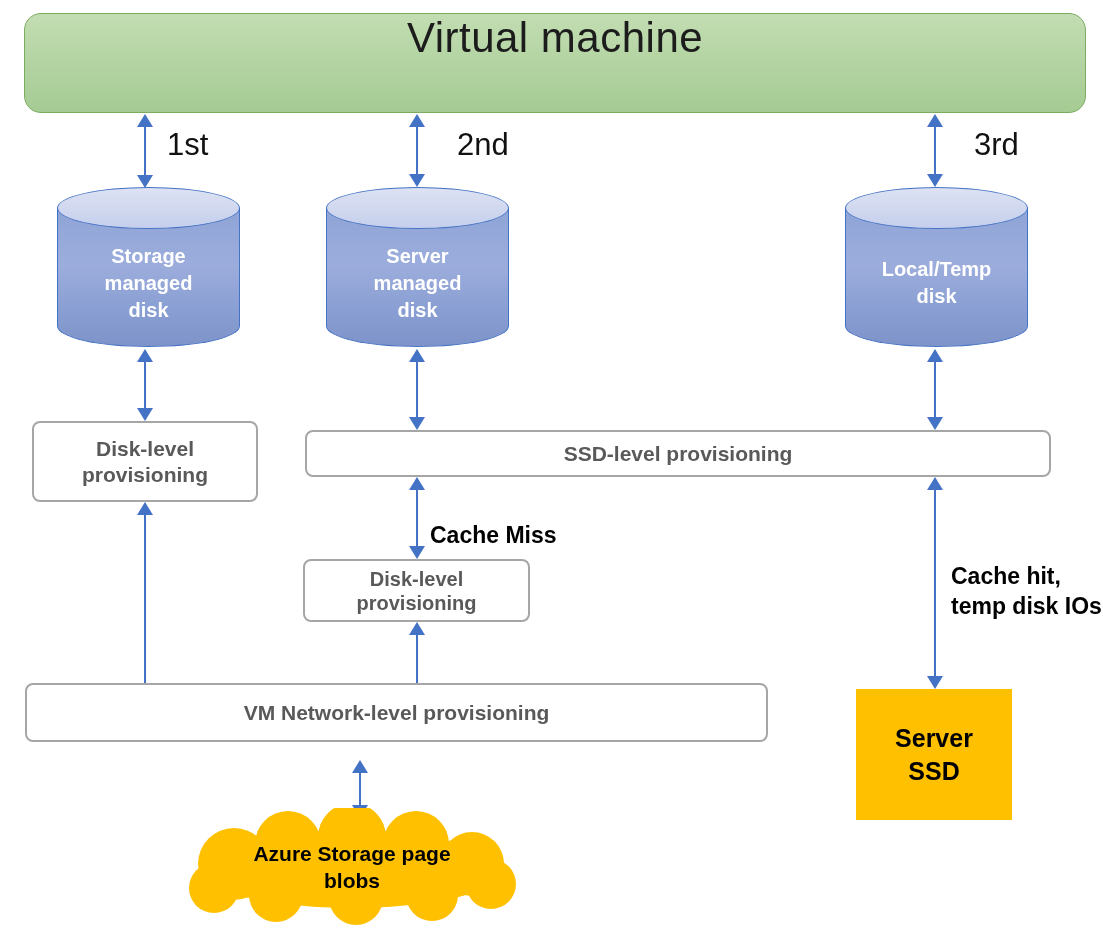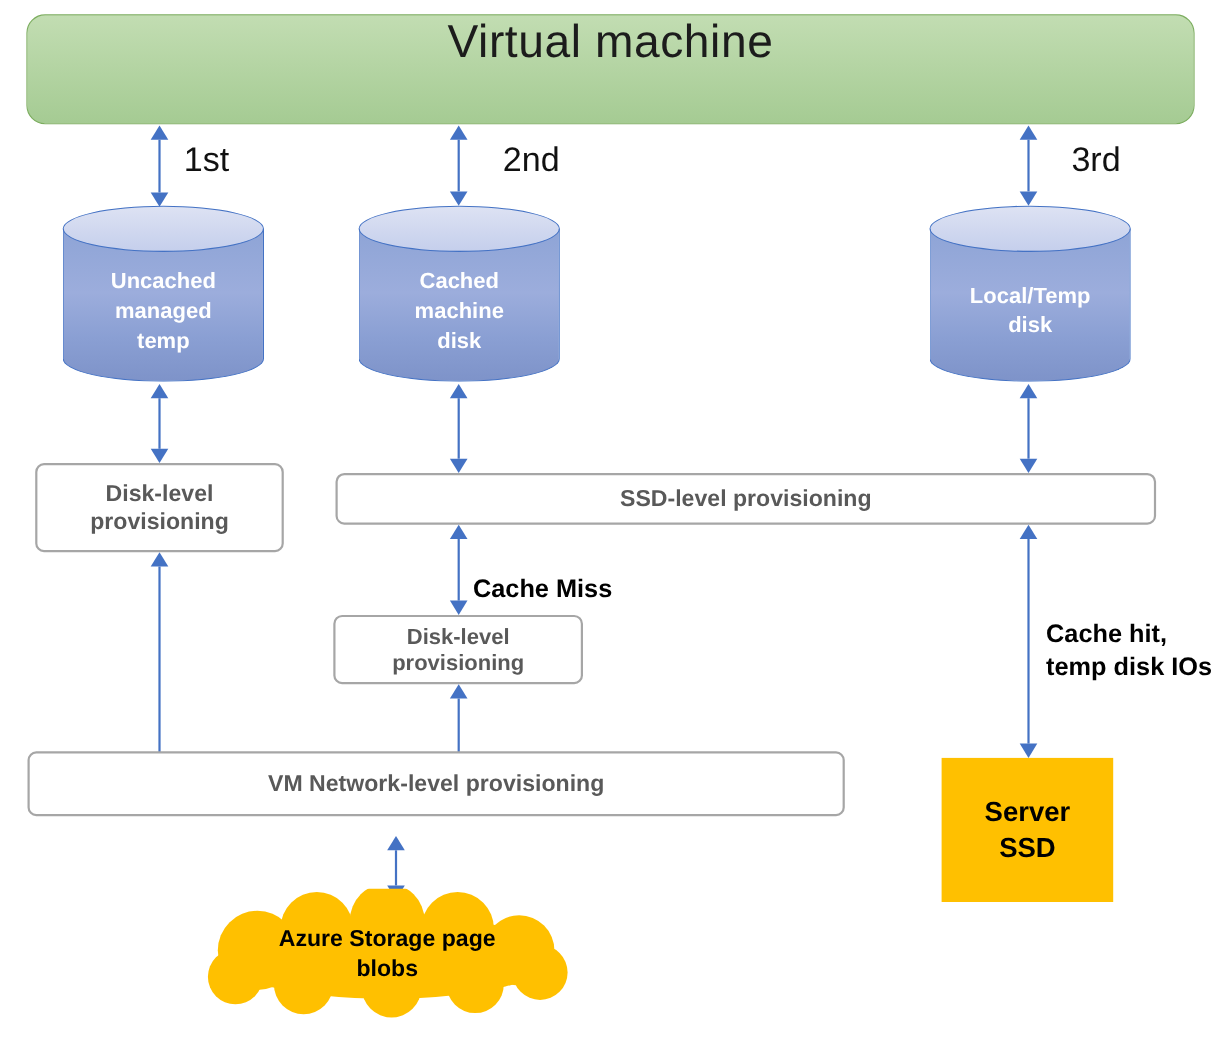--- a/index.html
+++ b/index.html
@@ -105,26 +105,26 @@
     </div>
   <div class="varrow" style="left:926px;top:114px;height:73px">
       <span class="head up"></span>
       <span class="shaft"></span>
       <span class="head down"></span>
     </div>
 
   <div class="cylinder" style="left:57px">
     <div class="cyl-body"></div>
     <div class="cyl-top"></div>
-    <div class="cyl-label">Uncached managed temp</div>
+    <div class="cyl-label">Storage managed disk</div>
   </div>
   <div class="cylinder" style="left:326px">
     <div class="cyl-body"></div>
     <div class="cyl-top"></div>
-    <div class="cyl-label">Cached machine disk</div>
+    <div class="cyl-label">Server managed disk</div>
   </div>
   <div class="cylinder" style="left:845px">
     <div class="cyl-body"></div>
     <div class="cyl-top"></div>
     <div class="cyl-label">Local/Temp disk</div>
   </div>
 
   <div class="varrow" style="left:136px;top:349px;height:72px">
       <span class="head up"></span>
       <span class="shaft"></span>

